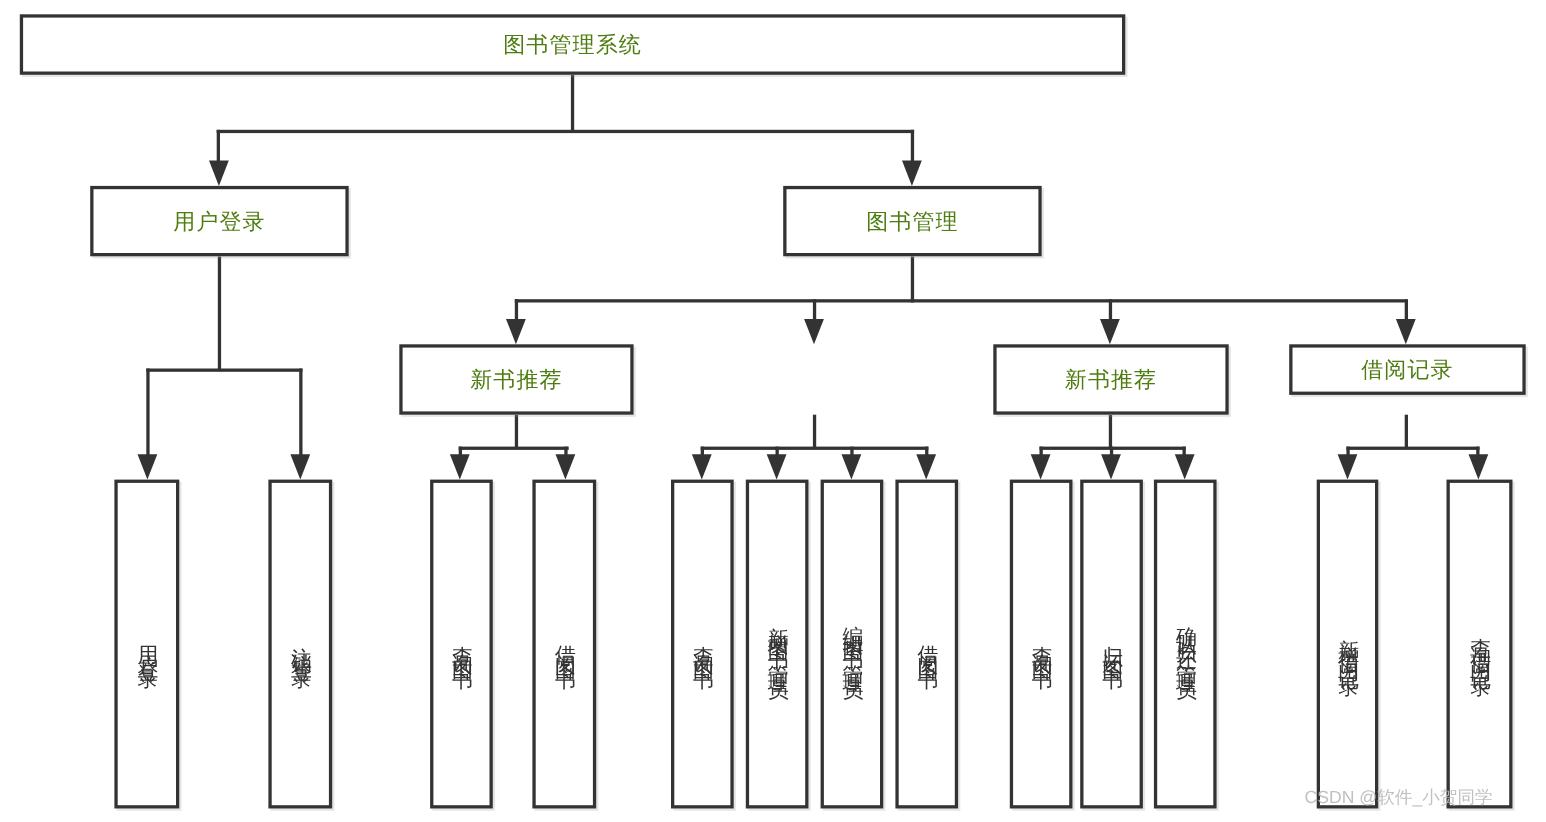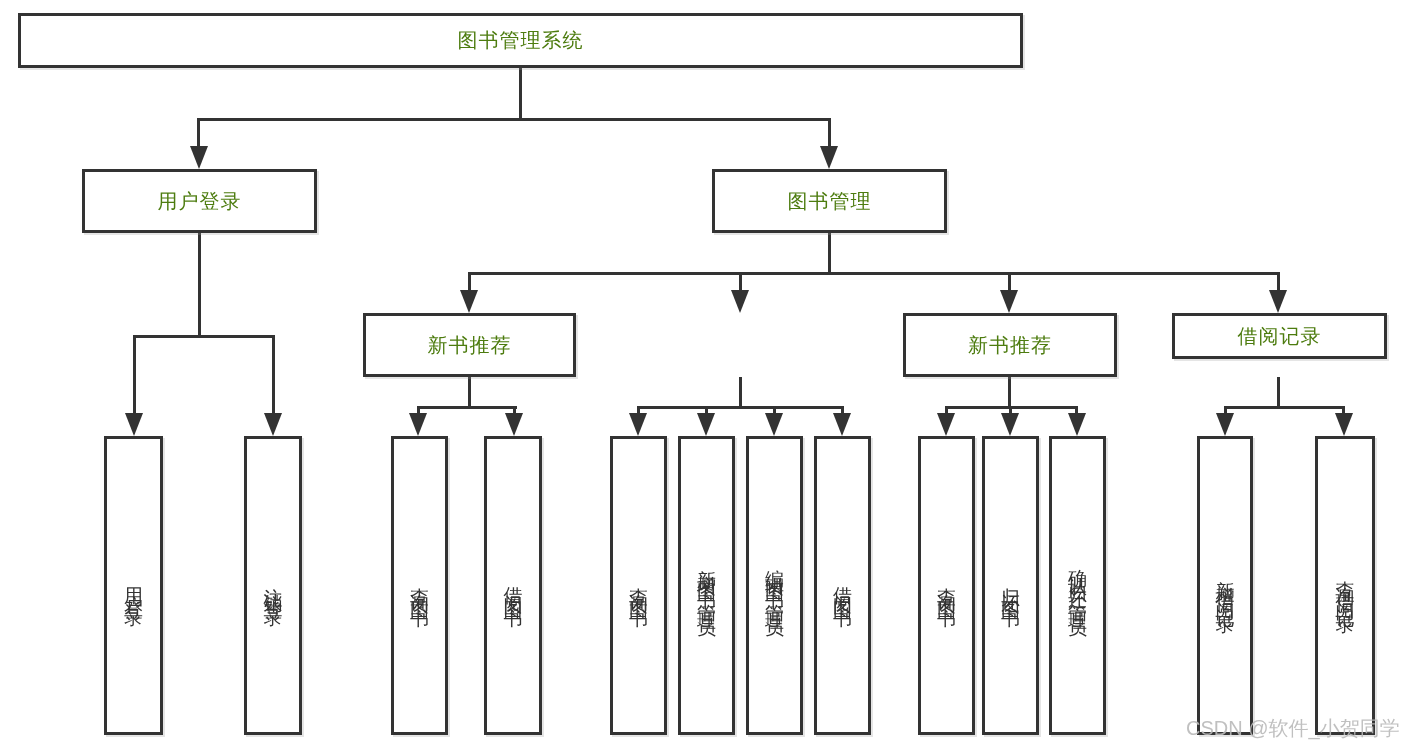--- a/index.html
+++ b/index.html
@@ -55,21 +55,21 @@
     height: 0;
     border-left: 9px solid transparent;
     border-right: 9px solid transparent;
     border-top: 23px solid #333333;
     z-index: 1;
   }
   #watermark {
     position: absolute;
     left: 1186px;
     top: 715px;
-    font-size: 20px;
+    font-size: 16px;
     color: rgba(185,185,185,0.9);
     white-space: nowrap;
     z-index: 5;
   }
 </style>
 </head>
 <body>
 
 <div id="canvas">
 

